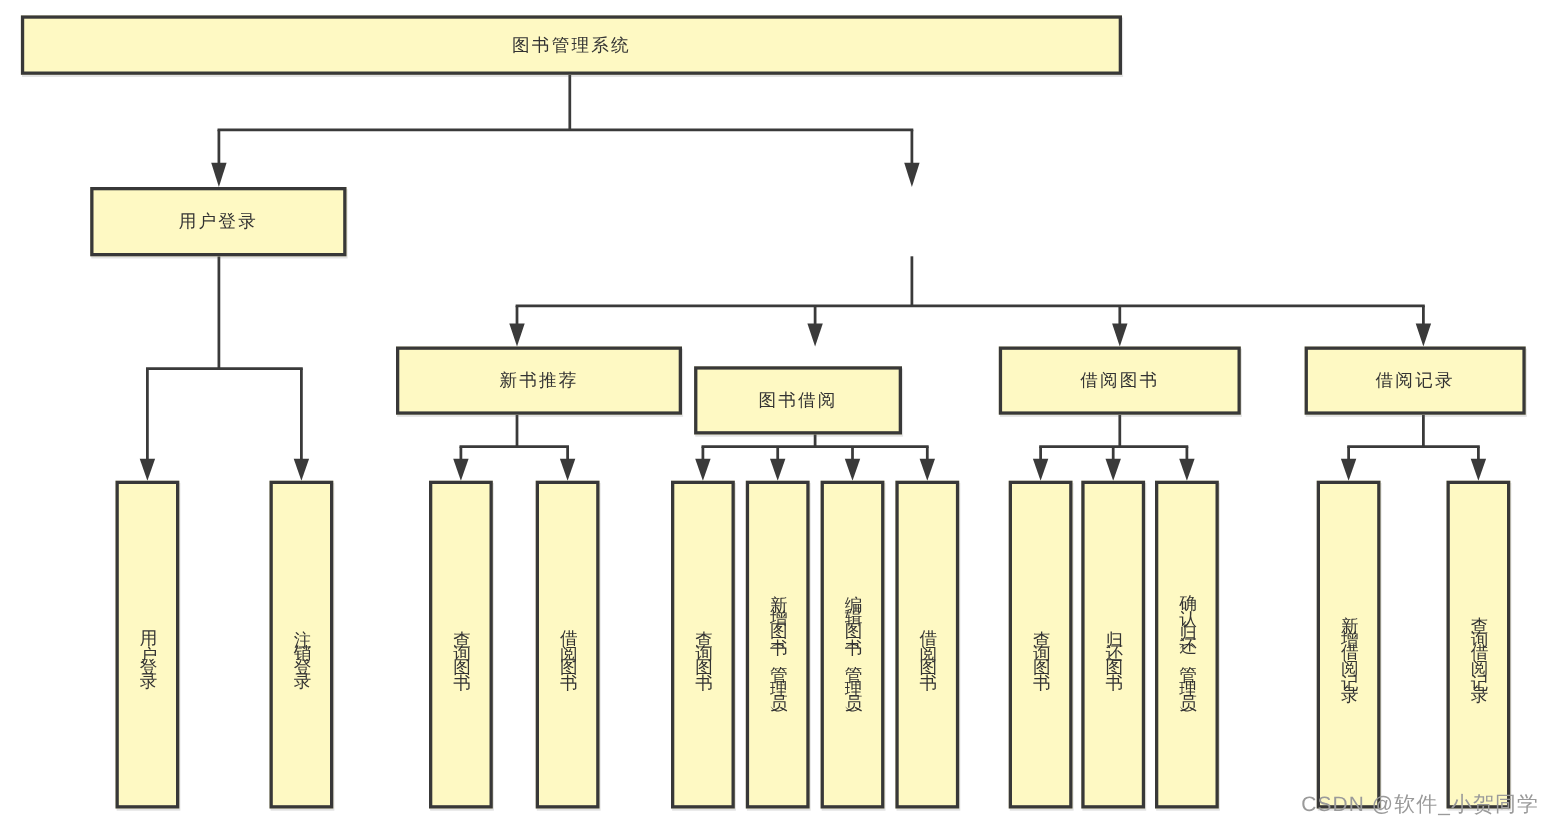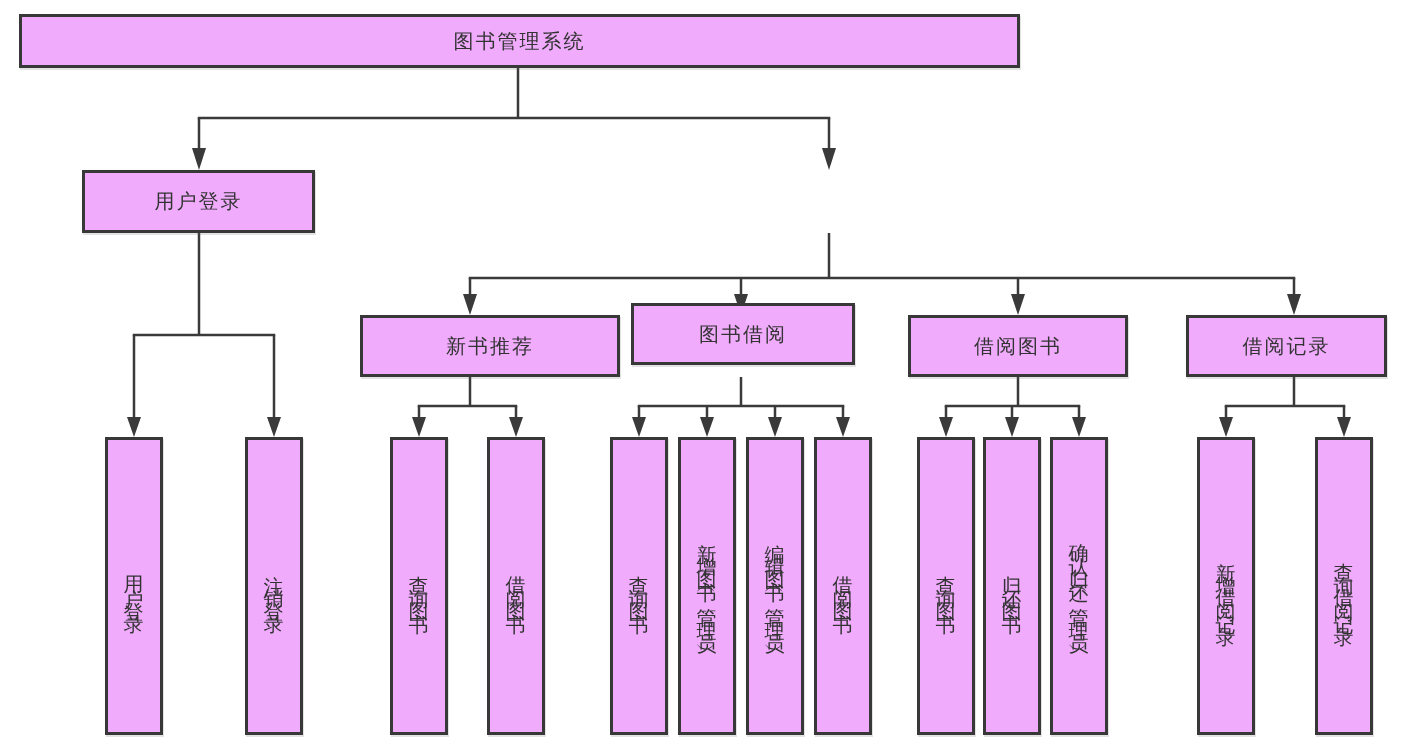--- a/index.html
+++ b/index.html
@@ -13,27 +13,27 @@
   }
   #connectors {
     position: absolute;
     left: 0; top: 0;
     width: 1405px; height: 747px;
     pointer-events: none;
   }
   .node {
     position: absolute;
     box-sizing: border-box;
-    background: #f0abfc;
+    background: #fef9c3;
     border: 3px solid var(--border, #383838);
     color: var(--text, #333333);
     display: flex;
     align-items: center;
     justify-content: center;
-    font-size: 20px;
+    font-size: 16px;
     box-shadow: 1px 2px 0 rgba(100,100,100,0.18);
   }
   .h-node { letter-spacing: 2px; }
   .leaf {
     writing-mode: vertical-rl;
     line-height: 1;
     letter-spacing: 13px;
     text-align: center;
   }
   #watermark {
@@ -113,21 +113,21 @@
       <polygon points="1219,417 1233,417 1226,437"></polygon>
     <line x1="1344" y1="406" x2="1344" y2="419"></line>
       <polygon points="1337,417 1351,417 1344,437"></polygon>
   </svg>
 
   <div class="node h-node" style="left:19px; top:14px; width:1001px; height:54px;">图书管理系统</div>
 
   <div class="node h-node" style="left:82px; top:170px; width:233px; height:63px;">用户登录</div>
 
   <div class="node h-node" style="left:360px; top:315px; width:260px; height:62px;">新书推荐</div>
-  <div class="node h-node" style="left:631px; top:303px; width:224px; height:62px;">图书借阅</div>
+  <div class="node h-node" style="left:631px; top:333px; width:189px; height:62px;">图书借阅</div>
   <div class="node h-node" style="left:908px; top:315px; width:220px; height:62px;">借阅图书</div>
   <div class="node h-node" style="left:1186px; top:315px; width:201px; height:62px;">借阅记录</div>
 
   <div class="node leaf" style="left:105px; top:437px; width:58px; height:298px;">用户登录</div>
   <div class="node leaf" style="left:245px; top:437px; width:58px; height:298px;">注销登录</div>
 
   <div class="node leaf" style="left:390px; top:437px; width:58px; height:298px;">查询图书</div>
   <div class="node leaf" style="left:487px; top:437px; width:58px; height:298px;">借阅图书</div>
 
   <div class="node leaf" style="left:610px; top:437px; width:58px; height:298px;">查询图书</div>
@@ -135,13 +135,14 @@
   <div class="node leaf" style="left:746px; top:437px; width:58px; height:298px;">编辑图书（管理员）</div>
   <div class="node leaf" style="left:814px; top:437px; width:58px; height:298px;">借阅图书</div>
 
   <div class="node leaf" style="left:917px; top:437px; width:58px; height:298px;">查询图书</div>
   <div class="node leaf" style="left:983px; top:437px; width:58px; height:298px;">归还图书</div>
   <div class="node leaf" style="left:1050px; top:437px; width:58px; height:298px;">确认归还（管理员）</div>
 
   <div class="node leaf" style="left:1197px; top:437px; width:58px; height:298px;">新增借阅记录</div>
   <div class="node leaf" style="left:1315px; top:437px; width:58px; height:298px;">查询借阅记录</div>
 
+  <div id="watermark">CSDN @软件_小贺同学</div>
 </div>
 
 </body></html>

